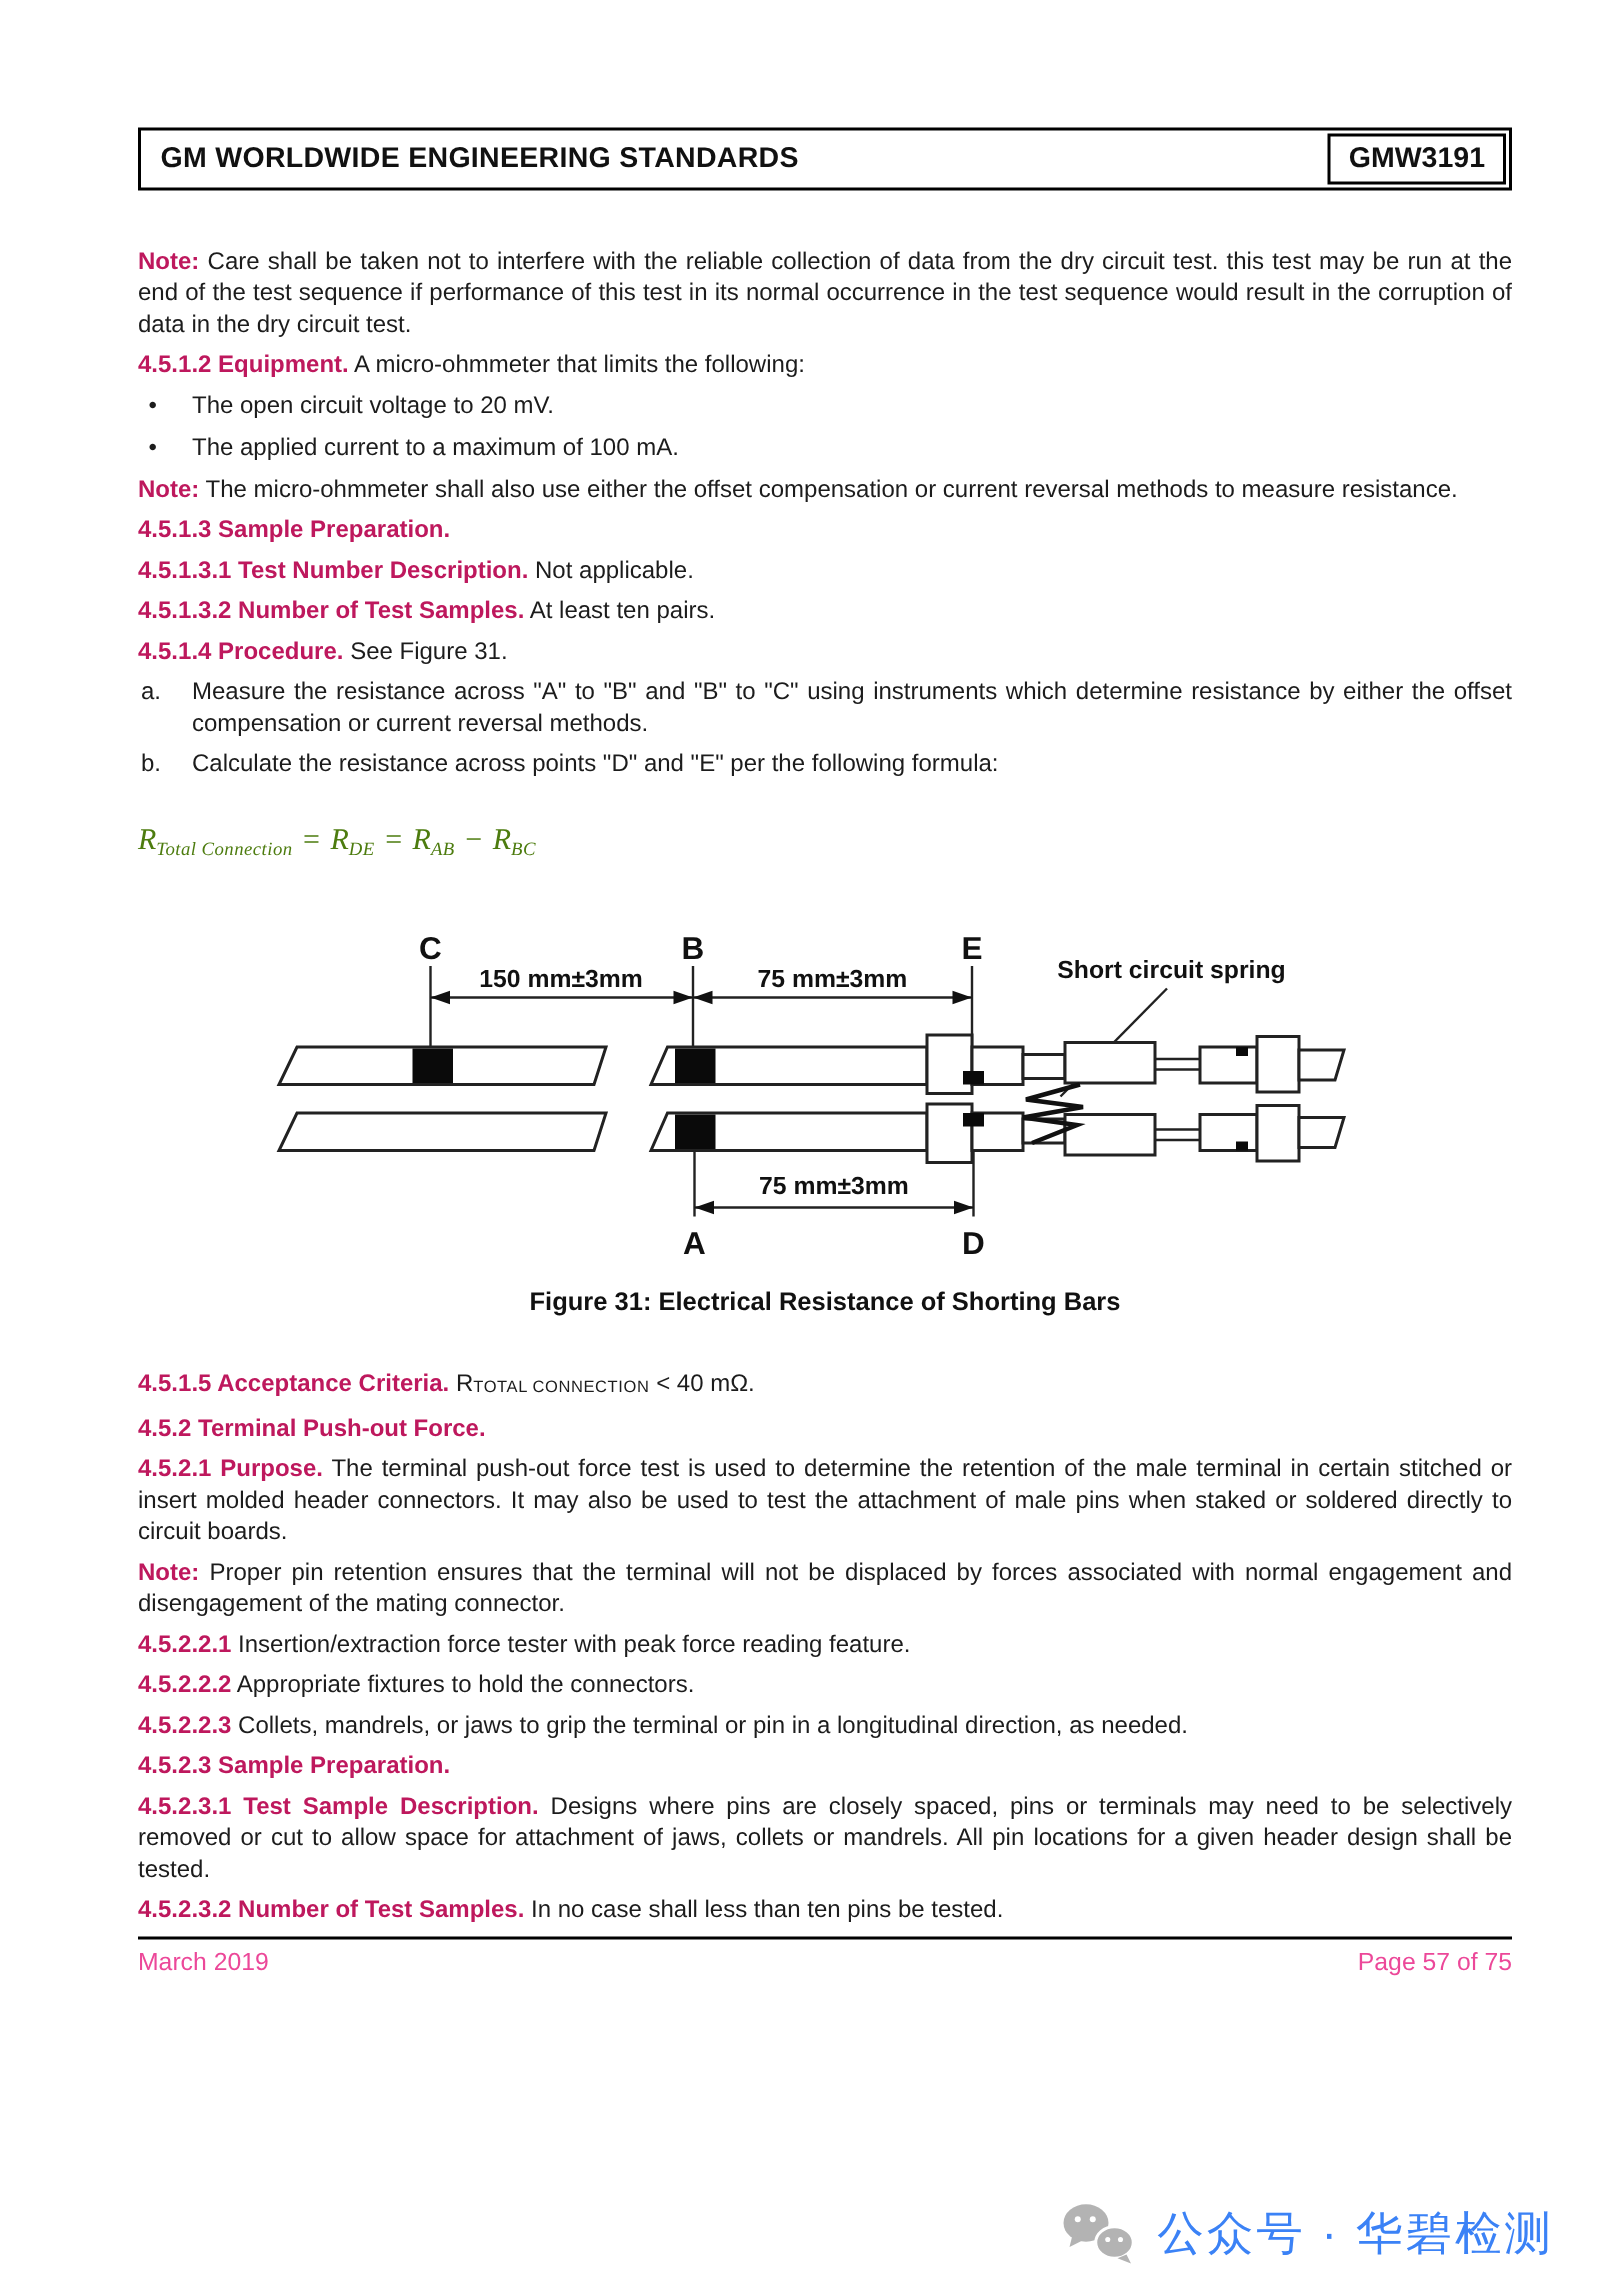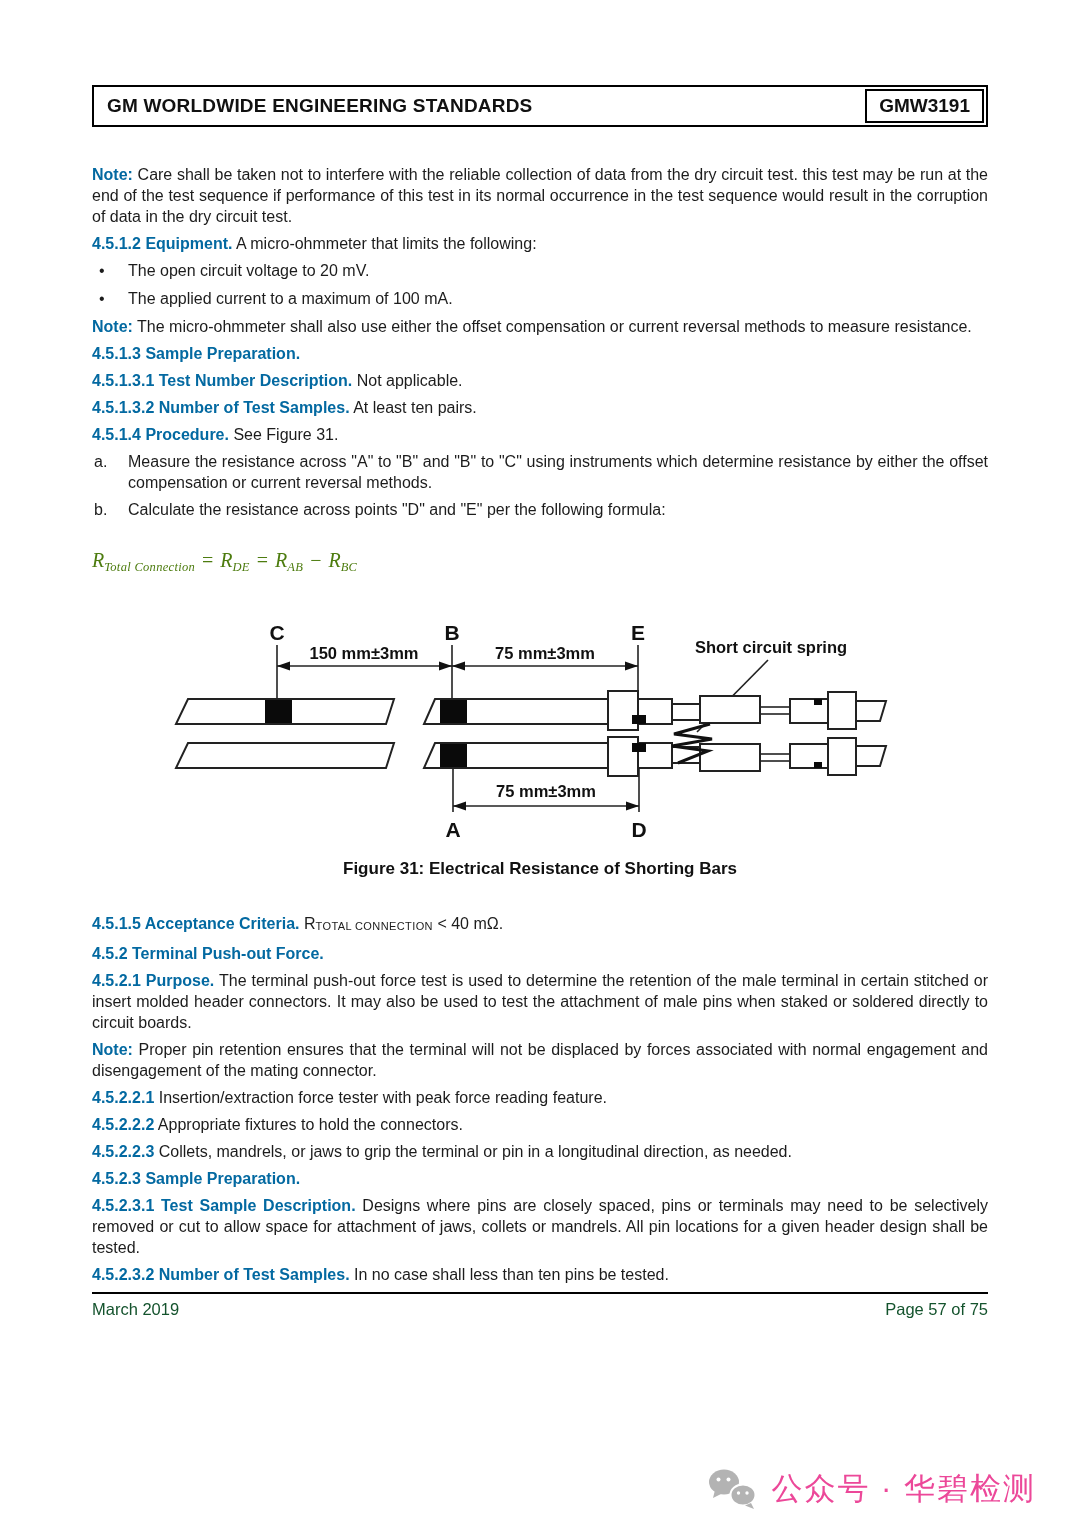--- a/index.html
+++ b/index.html
@@ -1,40 +1,40 @@
 <!DOCTYPE html>
 <html><head>
 <meta charset="utf-8">
 <style>
   html,body { margin:0; padding:0; background:#ffffff; }
   .page {
     width:1080px; height:1526px; position:relative; overflow:hidden;
     background:#ffffff; box-sizing:border-box;
-    padding:85px 92px 0 92px;
+    padding:85px 72px 0 92px;
     font-family:"Liberation Sans", sans-serif;
     color:#1c1c1c;
   }
   
   .hdr {
     border:2px solid #000; height:38px; display:flex;
     justify-content:space-between; align-items:stretch;
   }
   .hdr-title {
     font-weight:bold; font-size:19px; letter-spacing:0.2px;
     display:flex; align-items:center; padding-left:13px; color:#111;
   }
   .hdr-doc {
     border:2px solid #000; margin:2px; padding:0 12px;
     font-weight:bold; font-size:19px; color:#111;
     display:flex; align-items:center;text-align:right;
   }
   
   .content { margin-top:37px; font-size:16px; line-height:21px; }
   .para { margin:0 0 6px 0; text-align:justify; }
-  .para b { color:#0369a1; }
+  .para b { color:#be185d; }
   ul.bullets { list-style:none; margin:1px 0 7px 0; padding:0; }
   ul.bullets li { position:relative; padding-left:36px; margin-bottom:7px; }
   ul.bullets li::before { content:"•"; position:absolute; left:7px; top:0; font-size:16px; }
   .lettered { position:relative; padding-left:36px; margin:0 0 6px 0; text-align:justify; }
   .lettered .marker { position:absolute; left:2px; top:0; }
   
   .formula {
     margin:30px 0 42px 0; 
     font-family:"Liberation Serif", serif; font-style:italic;
     font-size:20px; color:#4d7c0f;
@@ -49,26 +49,26 @@
   svg .ln { stroke:#222; stroke-width:1.6; fill:none; }
   svg .shape { stroke:#222; stroke-width:2; fill:#fff; stroke-linejoin:miter; }
   svg .band { fill:#0a0a0a; stroke:none; }
   svg .arrow { fill:#111; stroke:none; }
   svg .spring { stroke:#111; stroke-width:3; fill:none; stroke-linejoin:miter; }
   
   .rsub { font-size:11px; letter-spacing:0.4px; vertical-align:-1px; }
   
   .copyright { text-align:center; font-size:15.5px; margin-top:42px; color:#1c1c1c; }
   .footrule { border-top:2.5px solid #000; margin:7px 0 5px 0; }
-  .footrow { display:flex; justify-content:space-between; font-size:16.5px; color:#14532d; }
+  .footrow { display:flex; justify-content:space-between; font-size:16.5px; color:#ec4899; }
   
   .watermark {
     position:absolute; right:44px; bottom:16px;
     display:flex; align-items:center; gap:12px;
-    color:#ec4899; font-size:31px; letter-spacing:2px;
+    color:#3b82f6; font-size:31px; letter-spacing:2px;
   }
 </style>
 </head>
 <body>
 
 <div class="page">
 
   <div class="hdr">
     <div class="hdr-title">GM WORLDWIDE ENGINEERING STANDARDS</div>
     <div class="hdr-doc">GMW3191</div>

